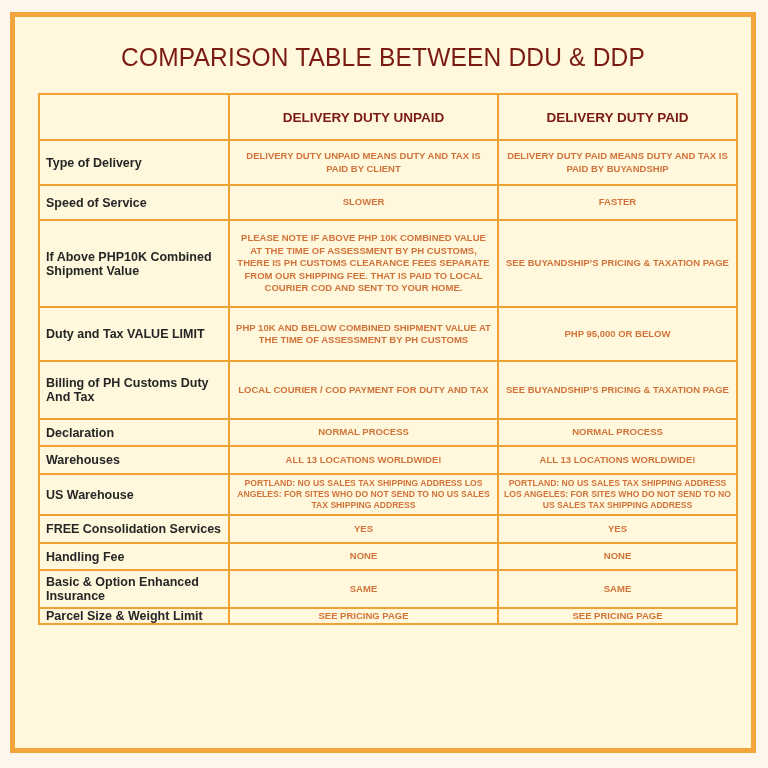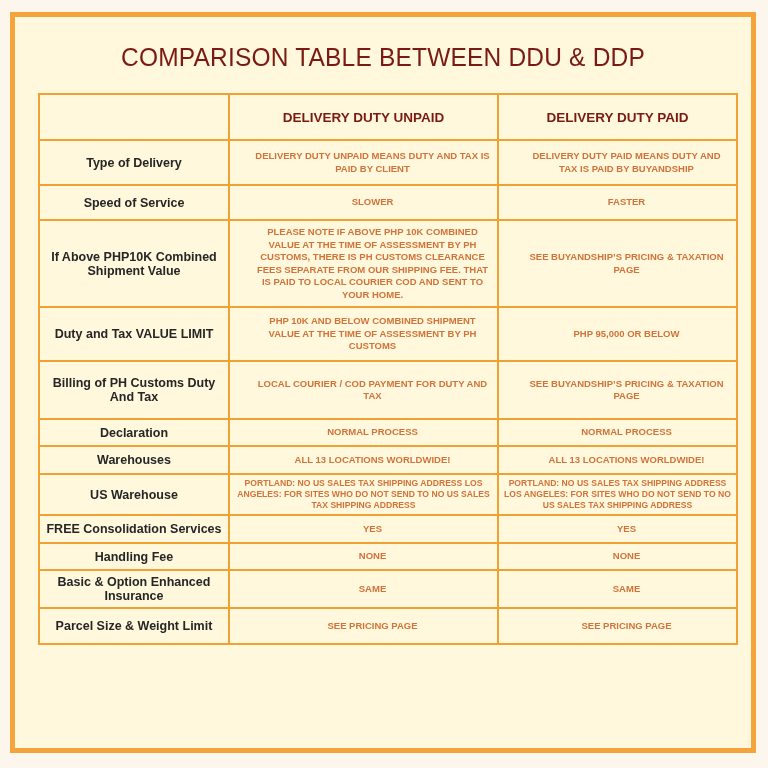--- a/index.html
+++ b/index.html
@@ -52,32 +52,31 @@
       font-size: 13.5px;
       color: #7a1a12;
       text-align: center;
       margin-top: 34px;
     }
     .table td.label {
       font-family: "Liberation Sans", sans-serif;
       font-weight: bold;
       font-size: 12.5px;
       color: #262626;
-      text-align: center;
+      text-align: left;
       line-height: 14px;
     }
     .table td.val {
       font-family: "Liberation Sans", sans-serif;
       font-weight: bold;
       font-size: 9.5px;
       color: #d1733a;
       text-align: center;
       line-height: 12.5px;
       text-transform: uppercase;
-      padding-left: 24px;
     }
     .table td.val.small { font-size: 8.6px; line-height: 11px; padding: 3px 2px; }
   </style>
 </head>
 <body>
 
 <div class="frame">
   <div class="title">COMPARISON TABLE BETWEEN DDU &amp; DDP</div>
 
   <table class="table">
@@ -142,20 +141,20 @@
       <tr style="height:27px">
         <td class="label">Handling Fee</td>
         <td class="val">NONE</td>
         <td class="val">NONE</td>
       </tr>
       <tr style="height:38px">
         <td class="label">Basic &amp; Option Enhanced Insurance</td>
         <td class="val">SAME</td>
         <td class="val">SAME</td>
       </tr>
-      <tr style="height:36px">
+      <tr style="height:16px">
         <td class="label">Parcel Size &amp; Weight Limit</td>
         <td class="val">SEE PRICING PAGE</td>
         <td class="val">SEE PRICING PAGE</td>
       </tr>
     </tbody>
   </table>
 </div>
 
 </body></html>

